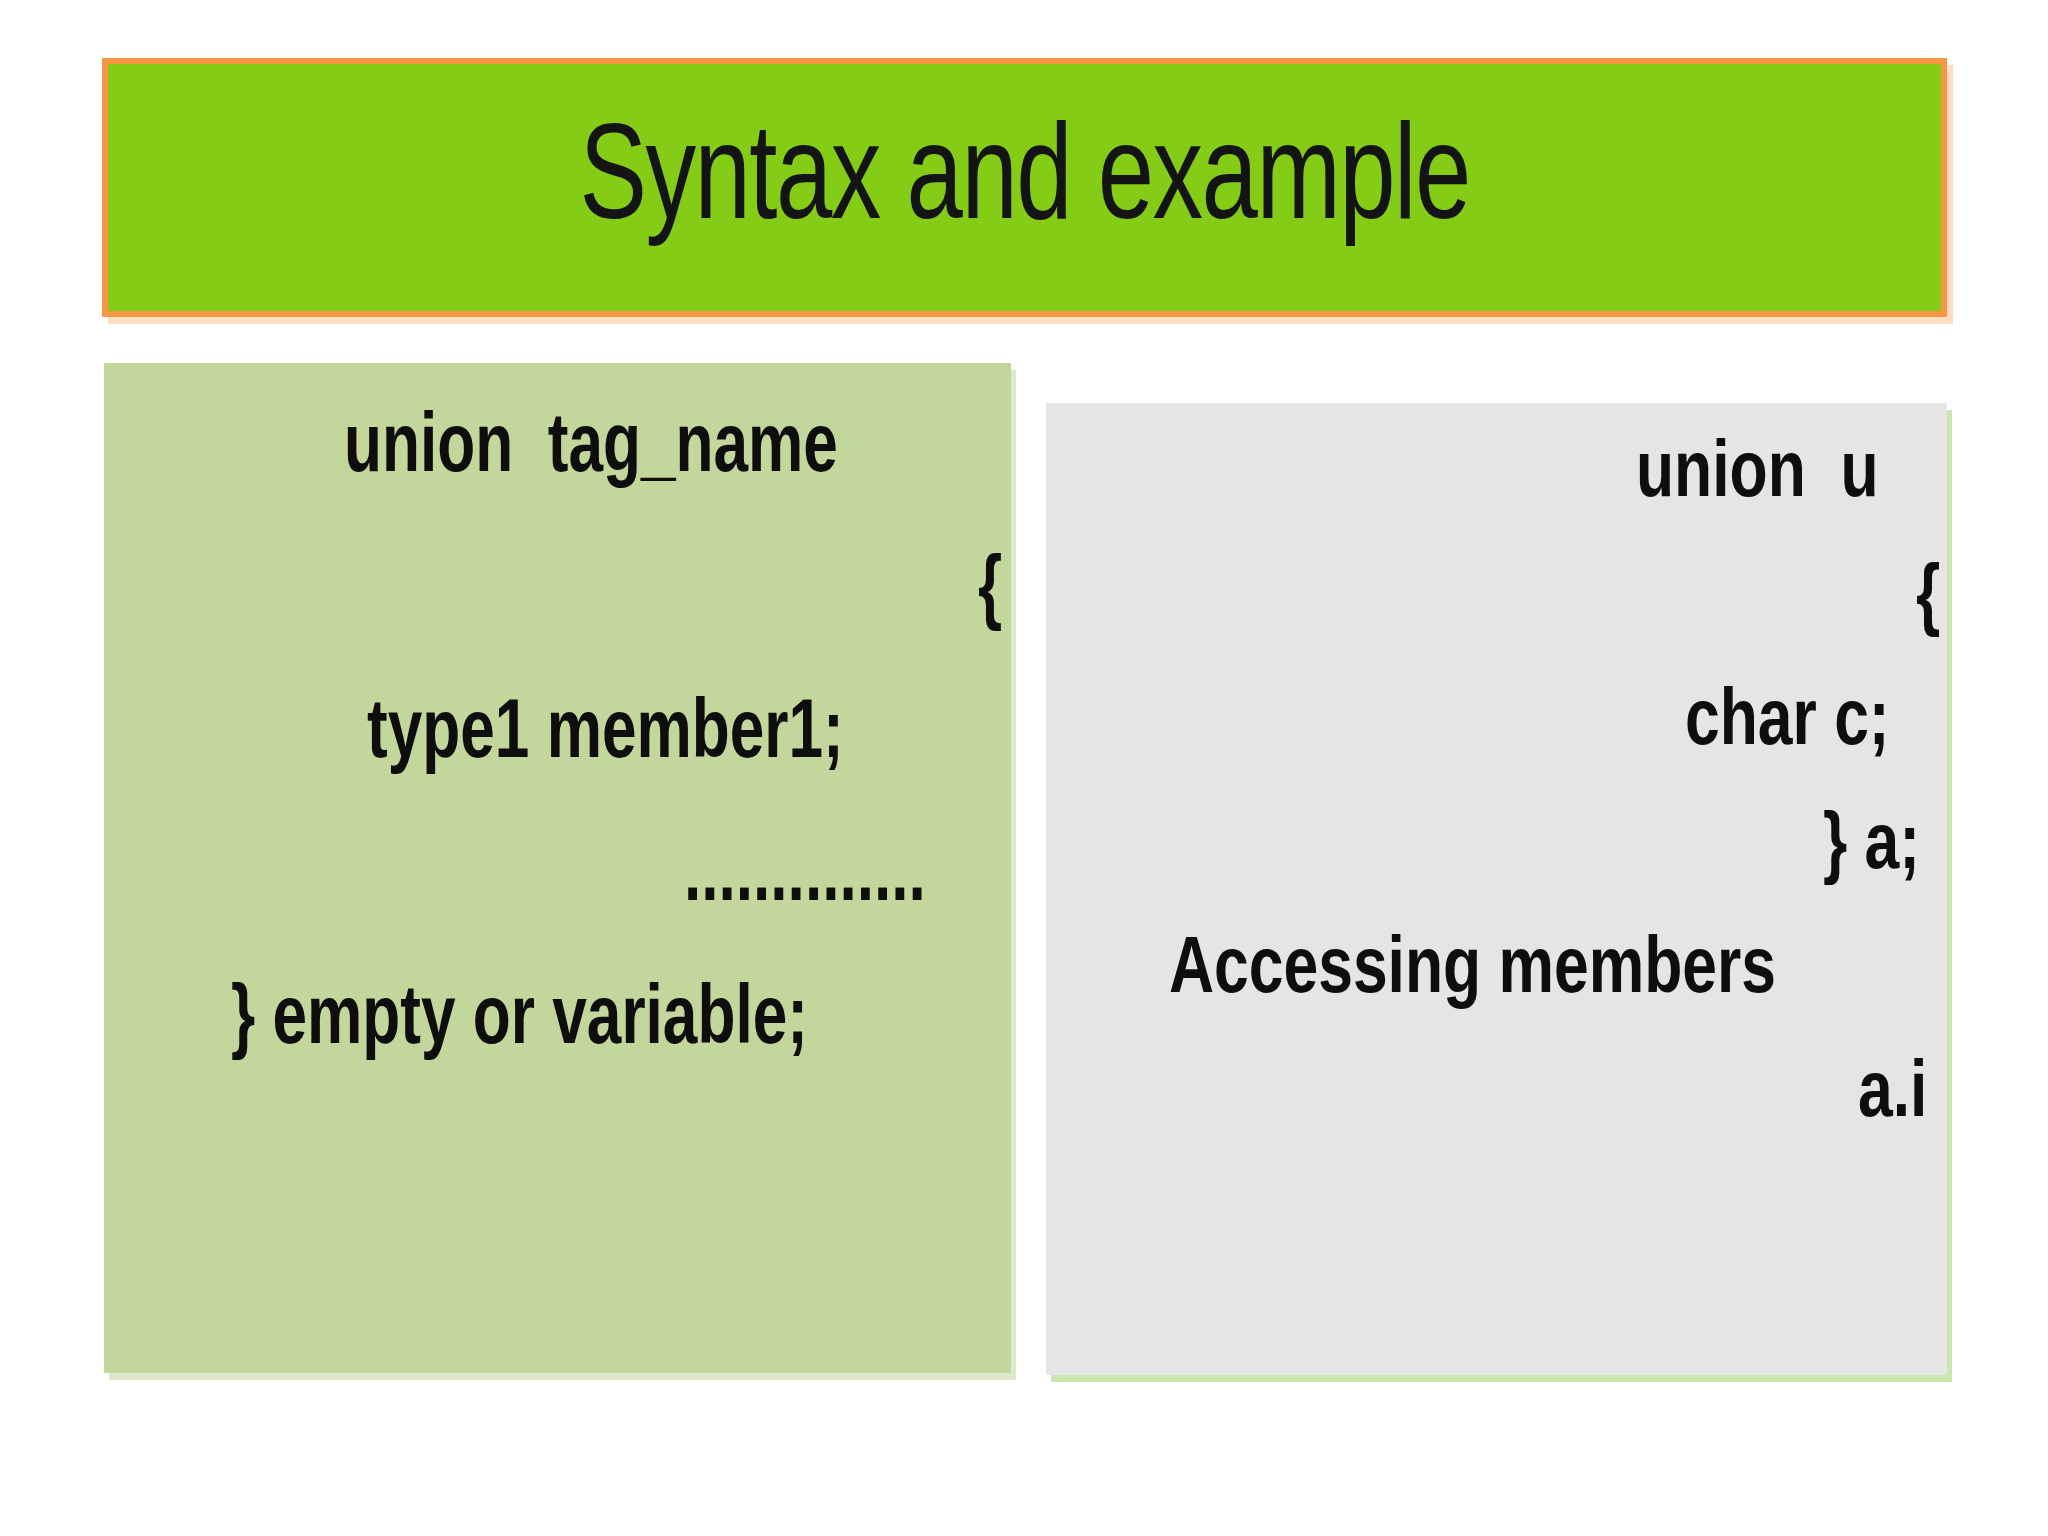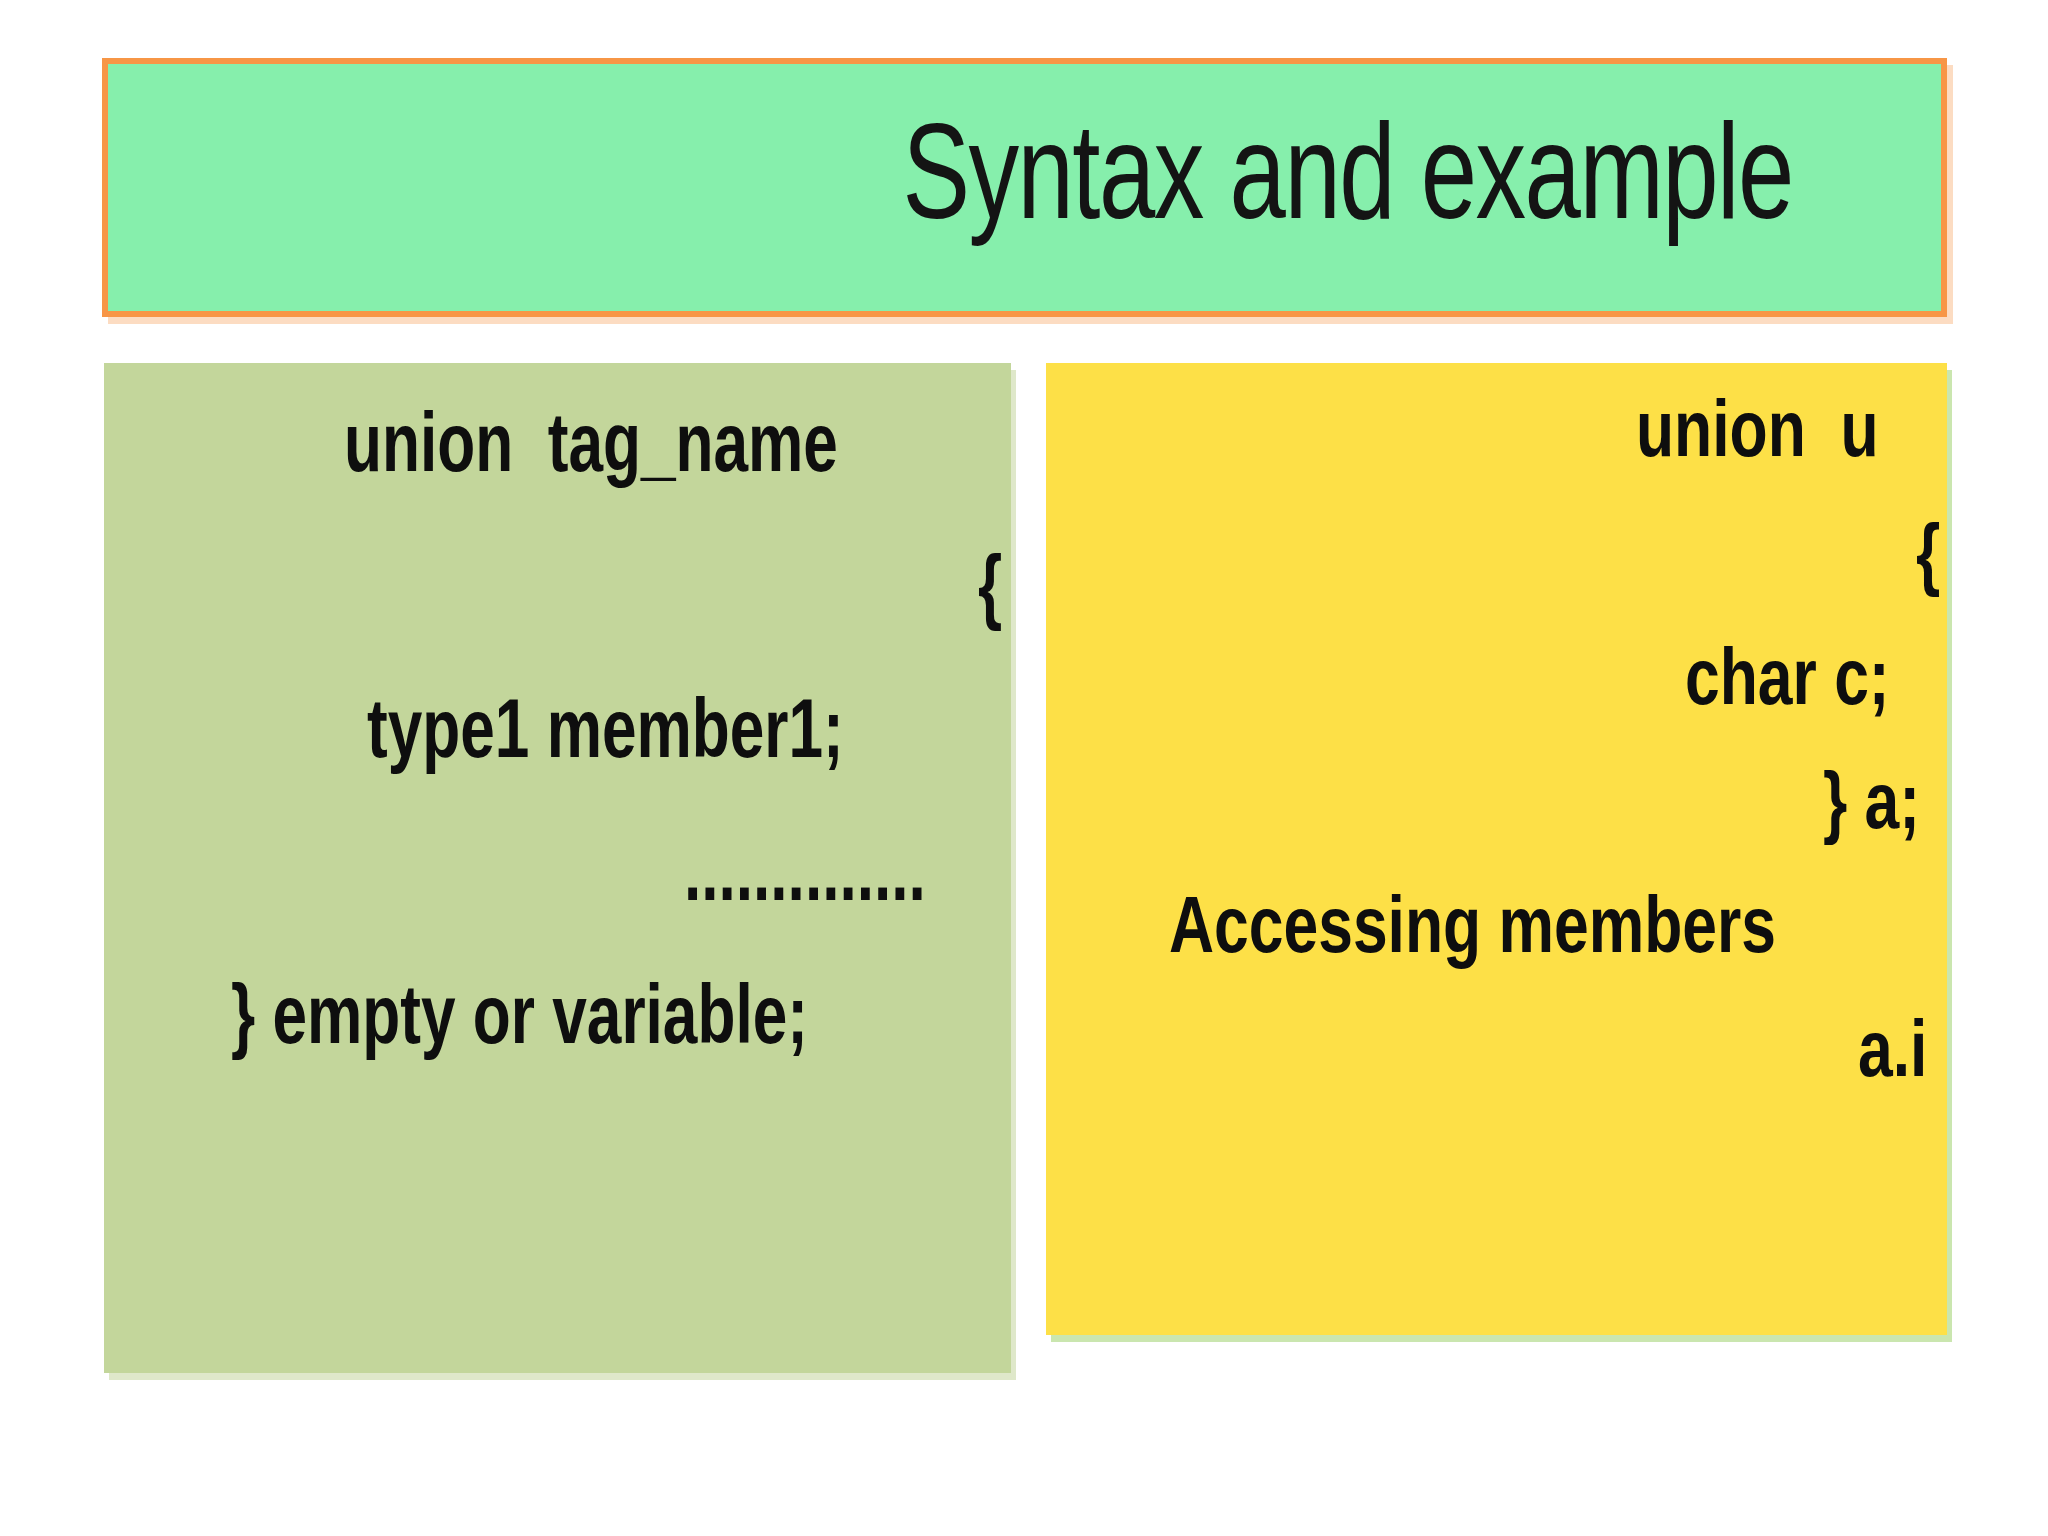--- a/index.html
+++ b/index.html
@@ -16,26 +16,26 @@
   }
 
   
   .title-box {
     position: absolute;
     left: 102px;
     top: 58px;
     width: 1845px;
     height: 259px;
     box-sizing: border-box;
-    background: #86efac;
+    background: #84cc16;
     border: 6px solid #F79646;
     box-shadow: 6px 7px 0 rgba(247, 150, 70, 0.33);
     display: flex;
     align-items: center;
-    justify-content: flex-end;
+    justify-content: center;
   }
   .title-text {
     display: inline-block;
     font-size: 135px;
     font-weight: 400;
     color: #141414;
     letter-spacing: -2px;
     white-space: pre;
     transform: translateY(-16px) scaleX(0.75);
     transform-origin: 50% 50%;
@@ -54,23 +54,24 @@
     width: 907px;
     height: 1010px;
     background: #C3D69B;
     padding: 8px 0 0 28px;
     box-shadow: 5px 7px 0 rgba(196, 214, 158, 0.55);
   }
   .panel.example {
     left: 1046px;
     width: 901px;
     height: 972px;
-    background: #fde047;
+    background: #e5e5e5;
     padding: 4px 0 0 30px;
     box-shadow: 5px 7px 0 rgba(150, 205, 95, 0.5);
+    margin-top: 40px;
   }
 
   .syntax .ln { line-height: 143px; font-size: 84px; }
   .example .ln { line-height: 124px; font-size: 80px; }
 
   .ln { white-space: pre; text-align: right; }
   .ln > span {
     display: inline-block;
     white-space: pre;
     transform-origin: 0 50%;

